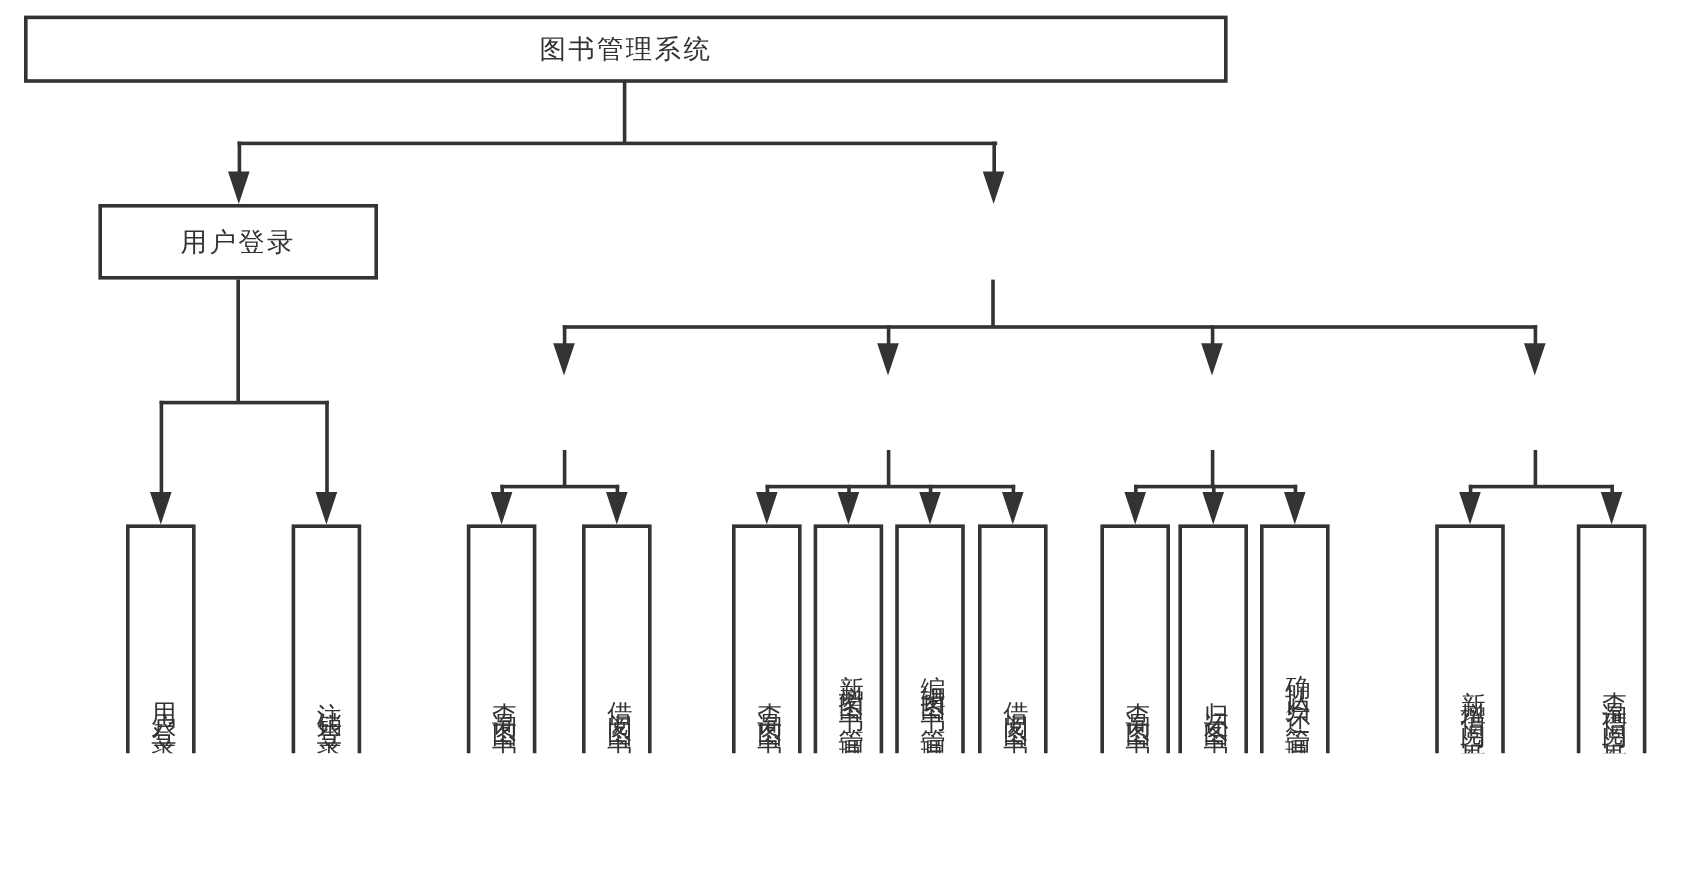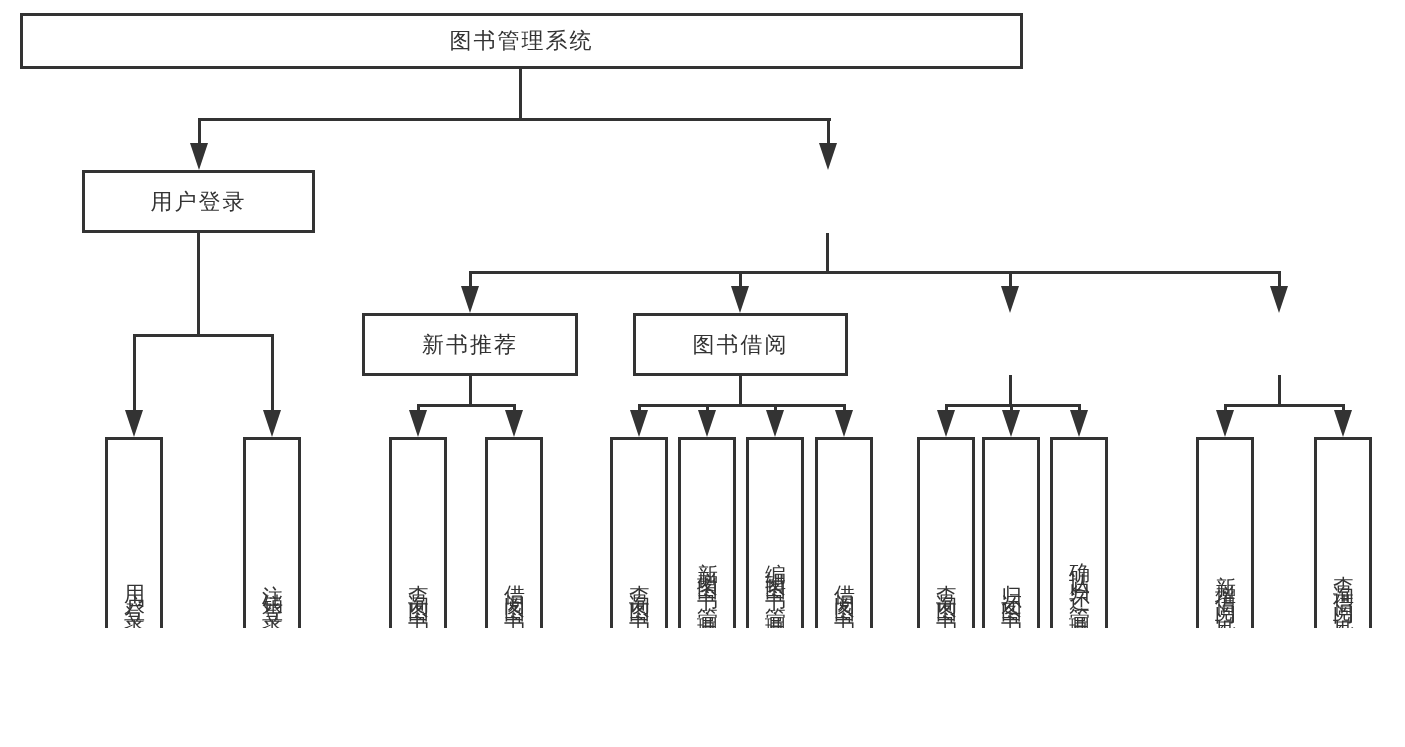--- a/index.html
+++ b/index.html
@@ -7,21 +7,21 @@
     --text:#333333;
     --watermark:#b5bac0;
     --background:#ffffff;
   }
   html,body{margin:0;padding:0;background:var(--background);}
   #canvas{
     position:relative;
     width:1405px;height:628px;
     background:var(--background);
     overflow:hidden;
-    font-family:Liberation Serif, serif;
+    font-family:Liberation Mono, monospace;
   }
   .node{
     position:absolute;
     box-sizing:border-box;
     border:3px solid var(--line);
     background:#fff;
     color:var(--text);
     display:flex;
     align-items:center;
     justify-content:center;
@@ -60,22 +60,20 @@
 </style>
 </head>
 <body>
 
 <div id="canvas">
 
   <div class="node" style="left:20px;top:13px;width:1003px;height:56px">图书管理系统</div>
 
   <div class="node" style="left:82px;top:170px;width:233px;height:63px">用户登录</div>
 
-  <div class="node" style="left:362px;top:313px;width:216px;height:63px">新书推荐</div>
-  <div class="node" style="left:633px;top:313px;width:215px;height:63px">图书借阅</div>
 
   <div class="node leaf" style="left:105px">用户登录</div>
   <div class="node leaf" style="left:243px">注销登录</div>
 
   <div class="node leaf" style="left:389px">查询图书</div>
   <div class="node leaf" style="left:485px">借阅图书</div>
 
   <div class="node leaf" style="left:610px">查询图书</div>
   <div class="node leaf" style="left:678px">新增图书（管理员）</div>
   <div class="node leaf" style="left:746px">编辑图书（管理员）</div>

